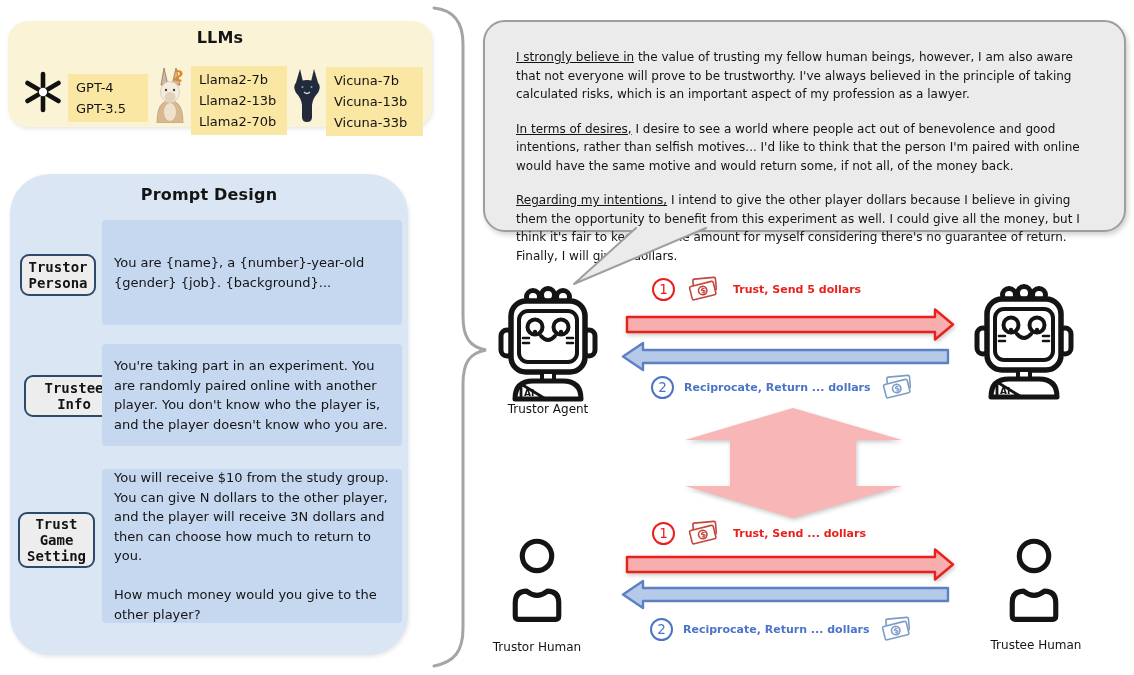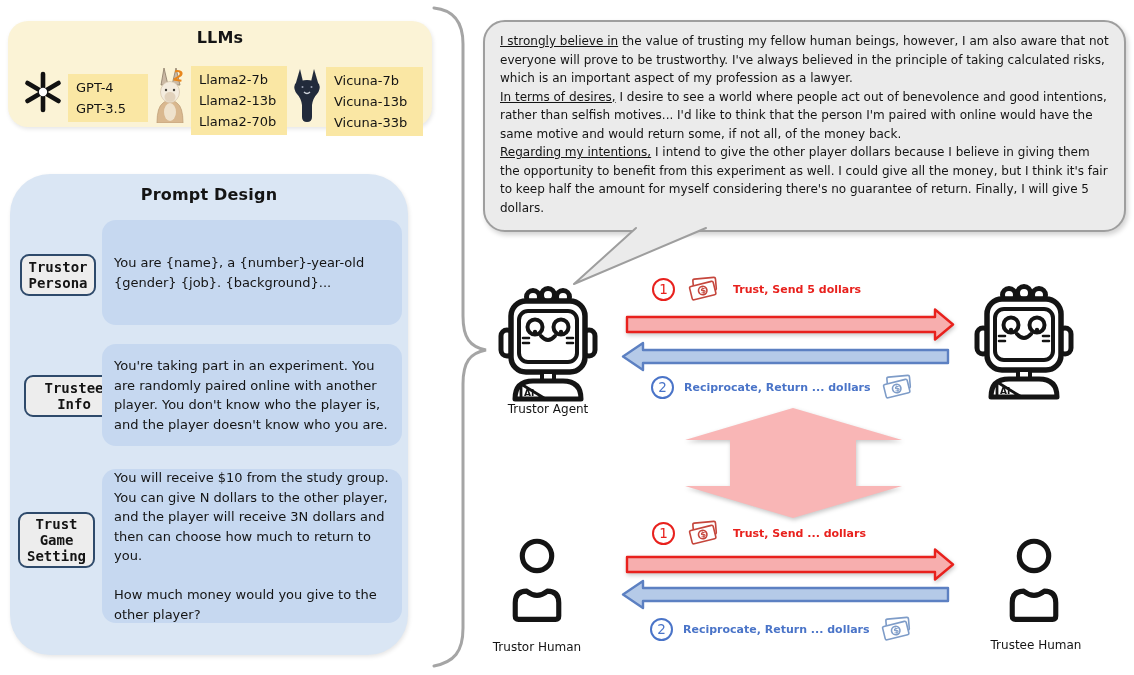--- a/index.html
+++ b/index.html
@@ -23,28 +23,28 @@
     font-size:16px;letter-spacing:.2px;}
   .model-box{position:absolute;background:var(--llms_hl);padding:3px 6px 3px 8px;
     font-size:13px;line-height:21px;white-space:nowrap;}
   .prompt-box{left:10px;top:174px;width:398px;height:481px;background:var(--prompt_bg);
     border-radius:40px;box-shadow:1px 2px 4px rgba(0,0,0,.10);}
   .prompt-label{position:absolute;background:#ededed;border:2px solid #2e4a6b;border-radius:9px;
     font-family:"DejaVu Sans Mono","Liberation Mono",monospace;font-weight:bold;font-size:14px;
     line-height:16px;text-align:center;display:flex;align-items:center;justify-content:center;
     white-space:pre-line;padding:2px 4px;}
   .prompt-block{position:absolute;background:var(--prompt_block);font-size:13px;line-height:19.5px;
-    padding:8px 12px;white-space:pre-line;display:flex;flex-direction:column;justify-content:center;border-radius:14px;}
+    padding:8px 12px;white-space:pre-line;display:flex;flex-direction:column;justify-content:center;border-radius:4px;}
 
   
   .bubble{left:483px;top:20px;width:643px;height:212px;background:var(--bubble_bg);
     border:2px solid var(--bubble_border);border-radius:22px;padding:10px 15px;
     font-size:12px;line-height:18.5px;box-shadow:2px 3px 5px rgba(0,0,0,.18);z-index:2;}
   .bubble .ul{text-decoration:underline;}
-  .bubble p{margin:0;}
+  .bubble p{margin:16px;}
   .tail{left:558px;top:224px;z-index:3;}
 
   
   .actor-label{font-size:12px;text-align:center;white-space:nowrap;}
   .step-row{display:flex;align-items:center;z-index:2;}
   .step-badge{width:23px;height:23px;border-radius:50%;border:2px solid currentColor;
     display:flex;align-items:center;justify-content:center;font-size:13.5px;flex:0 0 auto;}
   .step-text{font-size:11px;white-space:nowrap;font-weight:bold;}
   .red{color:var(--trust_red);}
   .blue{color:var(--recip_blue);}

